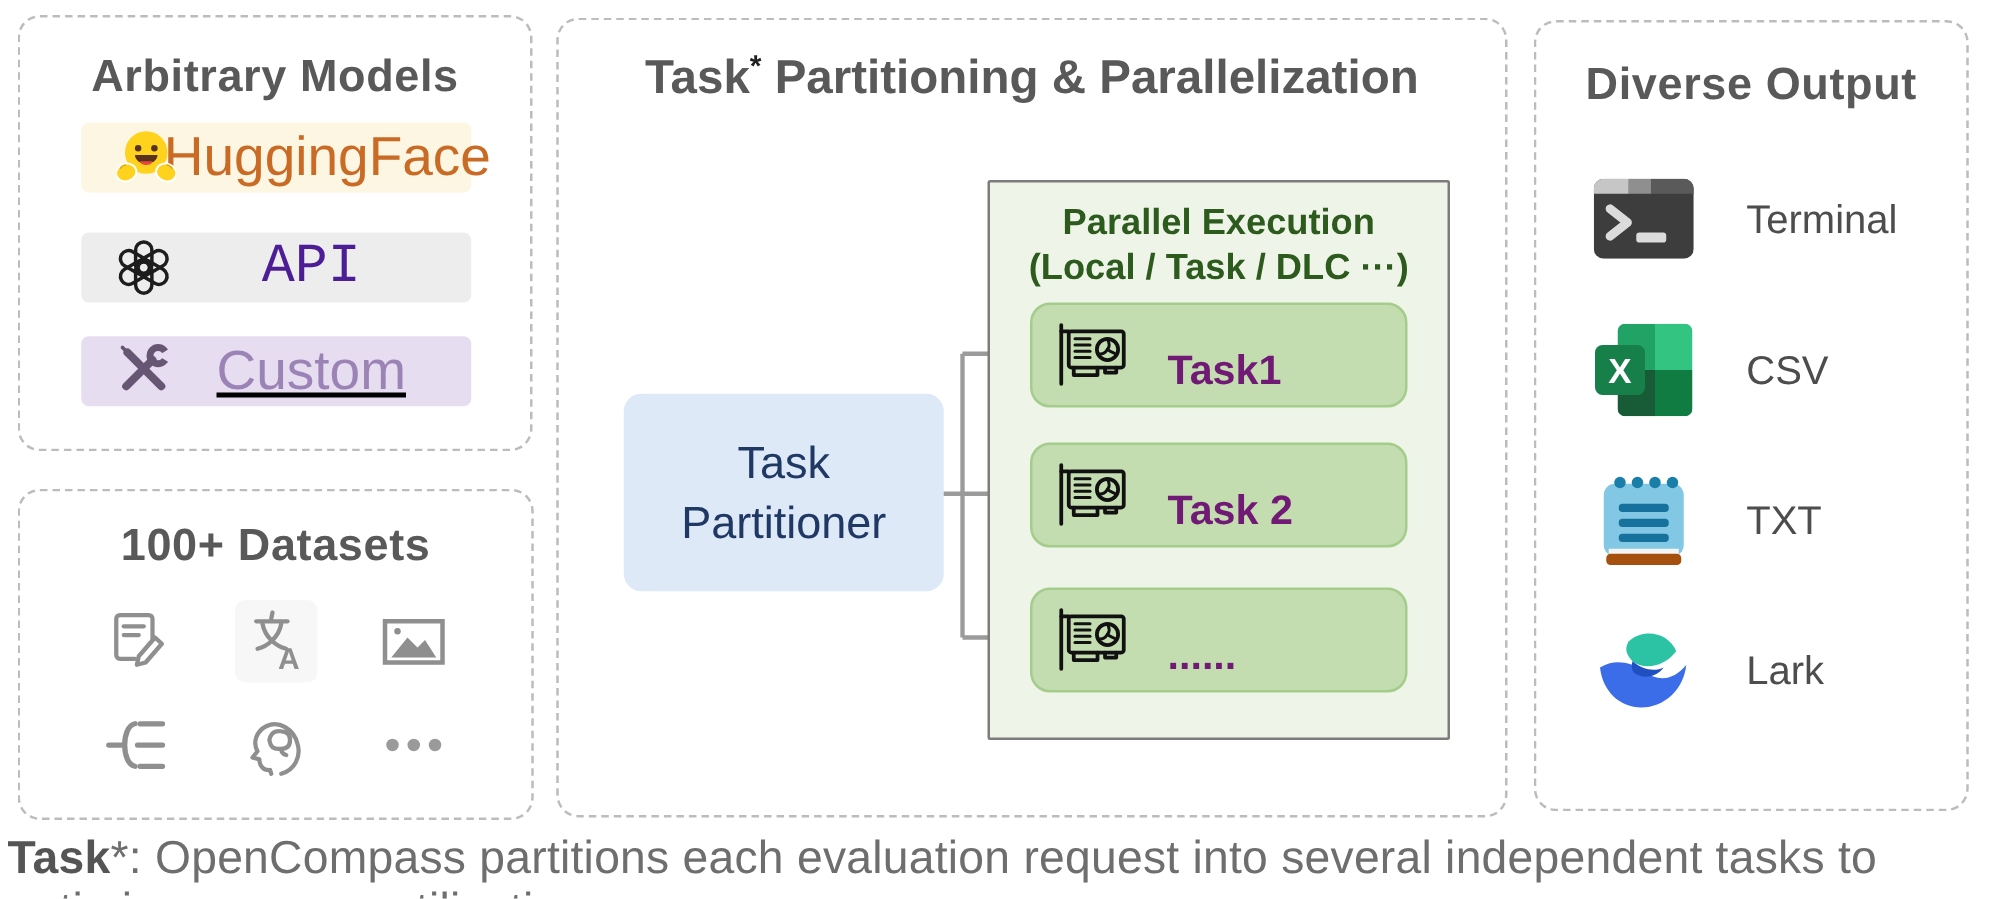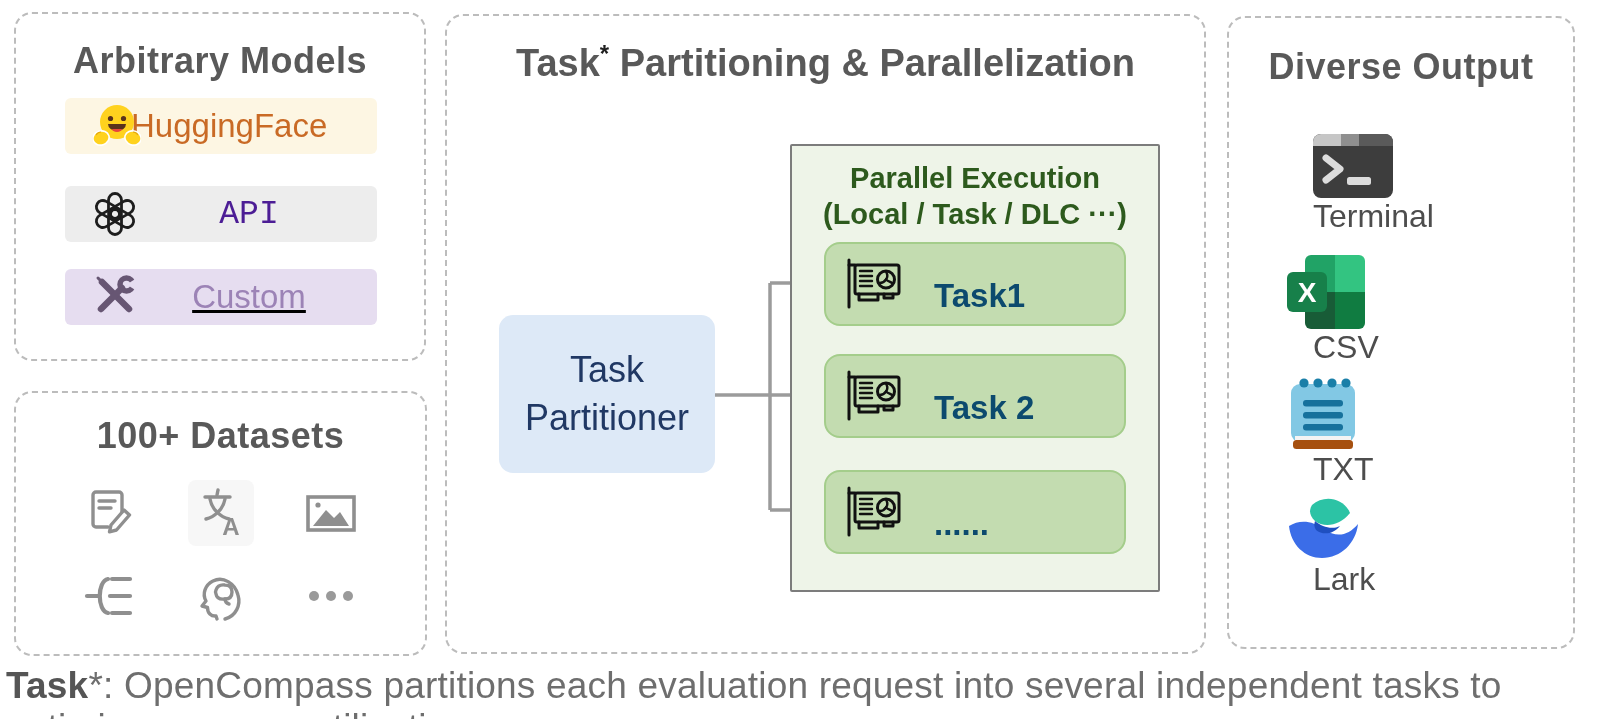--- a/index.html
+++ b/index.html
@@ -13,59 +13,59 @@
   .panel-title{
     position:absolute;left:0;right:0;text-align:center;
     font-size:36px;font-weight:bold;color:#595959;letter-spacing:0.5px;
   }
   
   .model-row{
     position:absolute;left:49px;width:312px;height:56px;border-radius:6px;
     display:flex;align-items:center;
   }
   .model-row .row-icon{position:absolute;left:28px;display:flex;align-items:center;}
-  .model-row .row-label{flex:1;text-align:center;font-size:33px;margin-left:66px;margin-right:10px;}
+  .model-row .row-label{flex:1;text-align:center;font-size:44px;margin-left:66px;margin-right:10px;}
   .row-hf{background:#fdf6e3;}
   .row-hf .row-label{color:#c96a25;margin-left:58px;text-align:left;padding-left:8px;}
   .row-api{background:#ededed;}
   .row-api .row-label{color:#4c1d95;font-family:Liberation Mono, monospace;}
   .row-custom{background:#e6ddf0;text-decoration:underline;}
   .row-custom .row-label{color:#9c83b6;}
   
   .ds-grid{
     position:absolute;left:40px;top:78px;width:330px;height:166px;
     display:grid;grid-template-columns:1fr 1fr 1fr;grid-template-rows:1fr 1fr;
     justify-items:center;align-items:center;
   }
   .ds-cell{width:66px;height:66px;display:flex;align-items:center;justify-content:center;border-radius:8px;}
   .ds-cell.bg{background:#f7f7f7;}
   
   .mid-title{position:absolute;top:24px;left:0;right:0;text-align:center;
     font-size:38px;font-weight:bold;color:#595959;}
   .mid-title sup{font-size:24px;color:#1f1f1f;}
   .partitioner{
-    position:absolute;left:52px;top:299px;width:216px;height:158px;border-radius:14px;
+    position:absolute;left:52px;top:299px;width:256px;height:158px;border-radius:14px;
     background:#dde9f7;color:#203864;font-size:36px;line-height:1.32;
     display:flex;align-items:center;justify-content:center;text-align:center;
   }
   .exec-box{
     position:absolute;left:343px;top:128px;width:370px;height:448px;border-radius:2px;
     background:#eef4e8;border:2.5px solid #7c7c7c;box-sizing:border-box;
   }
   .exec-title{margin-top:14px;text-align:center;font-size:29px;font-weight:bold;color:#2d5a1d;line-height:1.25;}
   .task-box{
     position:absolute;left:32px;width:302px;height:84px;border-radius:16px;
     background:#c3dcb0;border:2px solid #a4cd8b;box-sizing:border-box;
     display:flex;align-items:center;
   }
   .task-box .gpu{margin-left:18px;display:flex;align-items:center;}
-  .task-box .task-label{margin-left:28px;font-size:33px;font-weight:bold;color:#0c4a6e;margin-top:24px;}
+  .task-box .task-label{margin-left:28px;font-size:33px;font-weight:bold;color:#701a75;margin-top:24px;}
   .arrow-layer{position:absolute;left:0;top:0;pointer-events:none;}
   
-  .out-row{position:absolute;left:44px;height:82px;display:flex;align-items:center;flex-direction:column;}
+  .out-row{position:absolute;left:44px;height:82px;display:flex;align-items:center;}
   .out-row .out-icon{width:84px;display:flex;justify-content:center;align-items:center;}
   .out-row .out-label{margin-left:40px;font-size:32px;color:#4d4d4d;}
   
   .footnote{
     position:absolute;left:6px;top:665px;width:1592px;
     font-size:37px;color:#6e6e6e;letter-spacing:0.2px;
   }
   .footnote b{color:#555555;}
 </style>
 </head>

